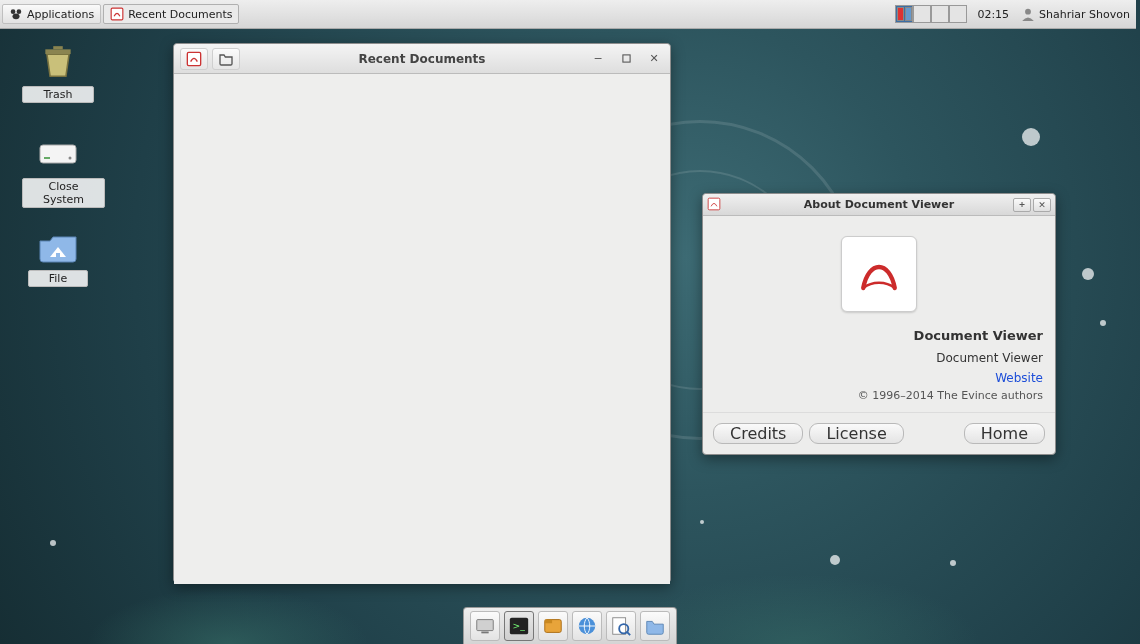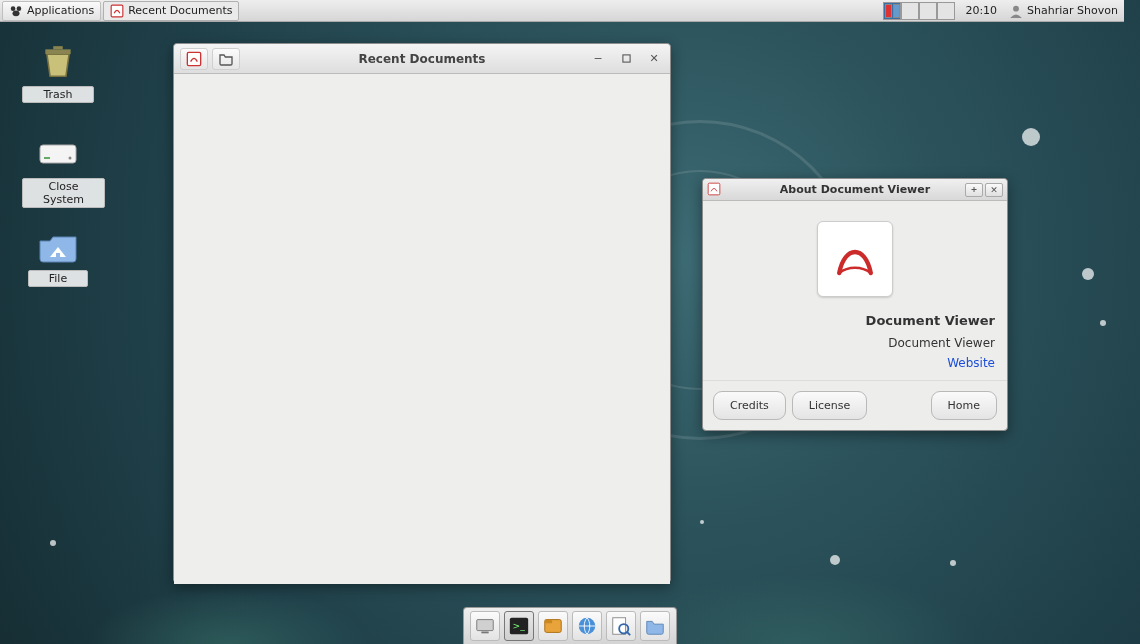--- a/index.html
+++ b/index.html
@@ -21,21 +21,21 @@
 .dot6{width:10px;height:10px;left:830px;top:555px;}
 .dot7{width:6px;height:6px;left:950px;top:560px;}
 .grass{position:absolute;left:0;right:0;bottom:0;height:180px;
   background:
     radial-gradient(ellipse 200px 80px at 20% 100%, rgba(60,120,110,.5), transparent 70%),
     radial-gradient(ellipse 260px 100px at 70% 100%, rgba(60,120,110,.4), transparent 70%);
 }
 
 
 .panel {
-  position:absolute; top:0; left:0; right:16px; height:22px;
+  position:absolute; top:0; left:0; right:4px; height:29px;
   background: linear-gradient(#eeeeee,#d6d6d6);
   border-bottom:1px solid #aaa;
   display:flex; align-items:center; font-size:11px; color:#222;
 }
 .panel .btn {
   height:20px; padding:0 6px; display:flex; align-items:center; gap:4px;
   border:1px solid #bfbfbf; background:linear-gradient(#fafafa,#e2e2e2);
   border-radius:2px; margin:1px 2px; cursor:pointer;
 }
 .panel .spacer{flex:1;}
@@ -64,41 +64,41 @@
 .tb-left{display:flex;gap:4px;padding-left:6px;}
 .tb-right{position:absolute;right:6px;display:flex;gap:8px;}
 .tb-btn{width:28px;height:22px;border:1px solid #cfcfcf;border-radius:3px;
   background:linear-gradient(#fbfbfb,#e6e6e6);display:flex;align-items:center;justify-content:center;cursor:pointer;}
 .winctl{width:20px;height:20px;display:flex;align-items:center;justify-content:center;
   color:#555;cursor:pointer;font-size:11px;}
 .win .content{background:#eeeeed;}
 
 
 .dlg{position:absolute;background:#ededec;border:1px solid #8d8d8d;border-radius:4px;
-  box-shadow:0 4px 14px rgba(0,0,0,.4);width:306px;}
+  box-shadow:0 4px 14px rgba(0,0,0,.4);width:354px;margin-top:15px;}
 .dlg .titlebar{height:22px;background:linear-gradient(#f0f0f0,#d8d8d8);border-bottom:1px solid #bbb;
   border-radius:4px 4px 0 0;display:flex;align-items:center;font-size:11px;color:#333;font-weight:bold;position:relative;}
 .dlg .title{position:absolute;left:0;right:0;text-align:center;pointer-events:none;}
 .dlg .tctl{position:absolute;right:4px;display:flex;gap:2px;}
 .dlg .tctl span{width:18px;height:14px;border:1px solid #aaa;border-radius:2px;
   background:linear-gradient(#fafafa,#e0e0e0);display:flex;align-items:center;justify-content:center;
   font-size:9px;color:#555;cursor:pointer;}
 .dlg .ticon{position:absolute;left:4px;width:16px;height:16px;}
 .dlg-body{padding:20px 12px 10px;text-align:right;font-size:12px;color:#333;}
 .dlg-body .appicon{width:76px;height:76px;margin:0 auto 16px;background:#fff;border:1px solid #ccc;border-radius:6px;
   display:flex;align-items:center;justify-content:center;box-shadow:0 1px 2px rgba(0,0,0,.15);}
 .dlg-body h2{font-size:13px;margin-bottom:8px;font-weight:bold;}
 .dlg-body .ver{margin-bottom:6px;}
 .dlg-body .desc{margin-bottom:6px;}
 .dlg-body a{color:#1d4ed8;cursor:pointer;}
 .dlg-body .copy{font-size:11px;color:#555;margin-top:4px;}
 .dlg-actions{display:flex;padding:10px;border-top:1px solid #dcdcdc;gap:6px;}
 .dlg-actions .sp{flex:1;}
-.dlg-btn{padding:7px 16px;border:1px solid #b9b9b9;border-radius:9px;
-  background:linear-gradient(#fafafa,#e4e4e4);font-size:11px;color:#333;cursor:pointer;}
+.dlg-btn{padding:0 16px;border:1px solid #b9b9b9;border-radius:9px;
+  background:linear-gradient(#fafafa,#e4e4e4);font-size:16px;color:#333;cursor:pointer;}
 
 
 .dock{position:absolute;left:50%;transform:translateX(-50%);bottom:0;
   background:linear-gradient(#eeeeee,#d4d4d4);border:1px solid #999;border-bottom:none;
   border-radius:4px 4px 0 0;padding:3px 6px;display:flex;gap:4px;}
 .dock-item{width:30px;height:30px;border:1px solid #bbb;border-radius:3px;
   background:linear-gradient(#fbfbfb,#e3e3e3);display:flex;align-items:center;justify-content:center;cursor:pointer;}
 .dock-item.active{border-color:#777;background:linear-gradient(#e8e8e8,#cfcfcf);}
 
 
@@ -142,21 +142,21 @@
   <div class="spacer"></div>
   <div class="pager">
     <div class="pager-cell active">
       <div class="mini" style="left:1px;top:1px;width:7px;height:14px;background:#d33;"></div>
       <div class="mini" style="left:9px;top:1px;width:7px;height:14px;background:#69c;"></div>
     </div>
     <div class="pager-cell"></div>
     <div class="pager-cell"></div>
     <div class="pager-cell"></div>
   </div>
-  <div class="clock">20:10</div>
+  <div class="clock">02:15</div>
   <div class="user-btn">
     <span class="ico">
       <svg width="14" height="14" viewBox="0 0 24 24">
           <circle cx="12" cy="8" r="5" fill="#888"></circle>
           <path d="M2 24 Q12 12 22 24" fill="#888"></path>
         </svg>
     </span>
     <span>Shahriar Shovon</span>
   </div>
 </div>
@@ -242,20 +242,21 @@
   <div class="dlg-body">
     <div class="appicon">
       <svg width="56" height="56" viewBox="0 0 64 64">
           <path d="M14 48 C 20 16, 44 16, 50 48" fill="none" stroke="#cc2b2b" stroke-width="5" stroke-linecap="round"></path>
           <path d="M14 48 C 24 40, 40 40, 50 48" fill="none" stroke="#cc2b2b" stroke-width="3" stroke-linecap="round"></path>
         </svg>
     </div>
     <h2>Document Viewer</h2>
     <div class="desc">Document Viewer</div>
     <a>Website</a>
+    <div class="copy">© 1996–2014 The Evince authors</div>
   </div>
   <div class="dlg-actions">
     <button class="dlg-btn">Credits</button>
     <button class="dlg-btn">License</button>
     <div class="sp"></div>
     <button class="dlg-btn">Home</button>
   </div>
 </div>
 
 <div class="dock">

